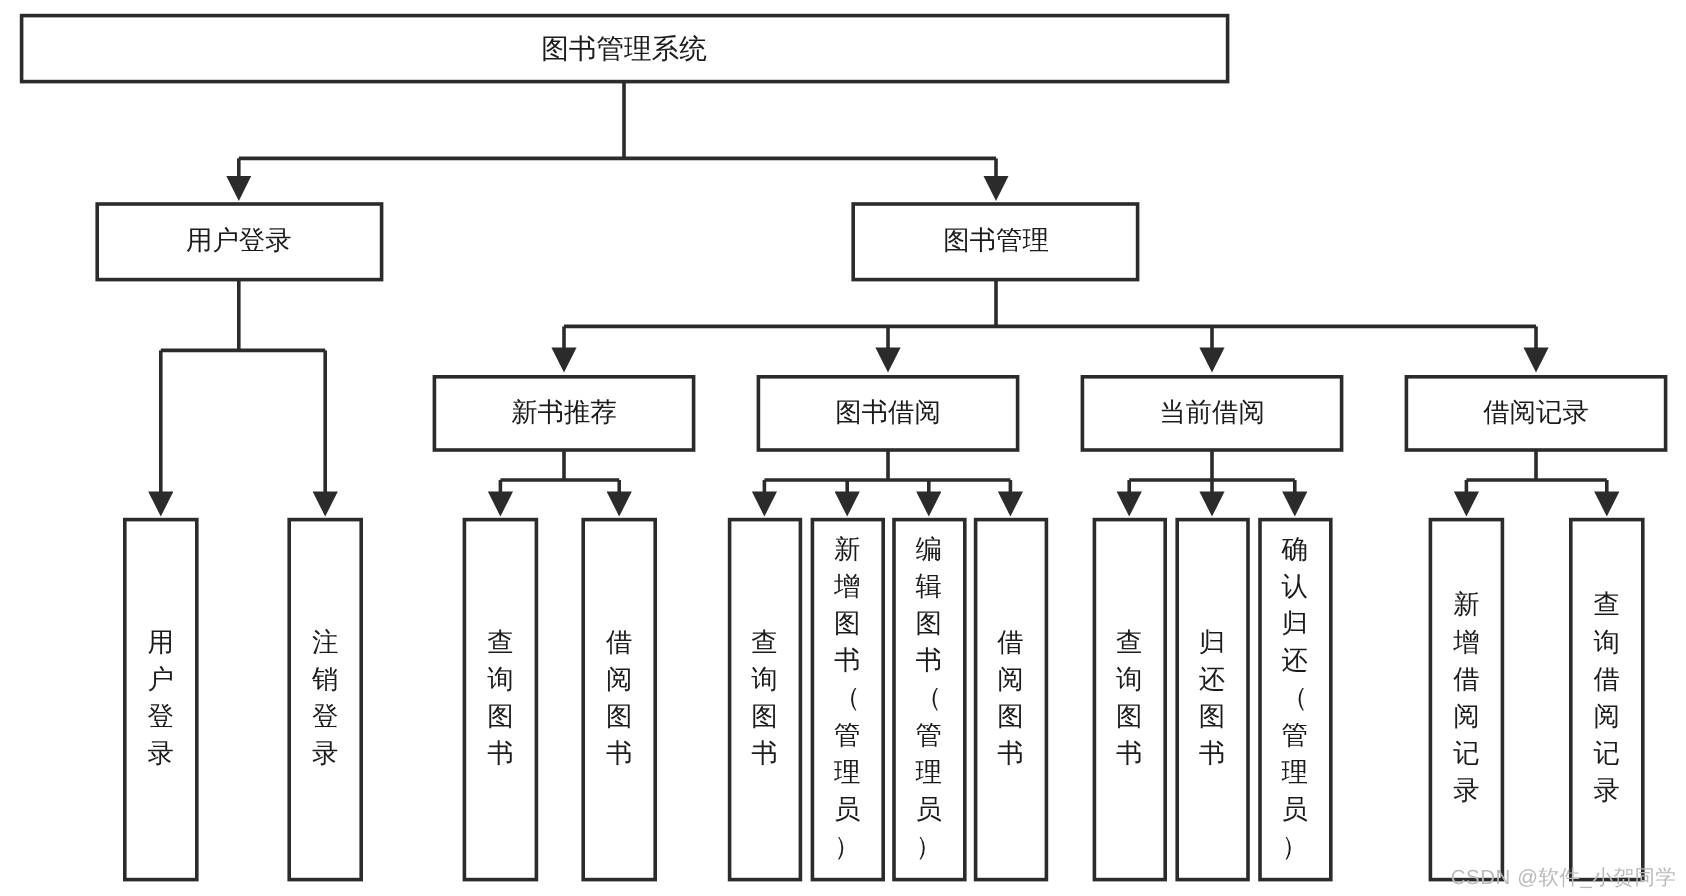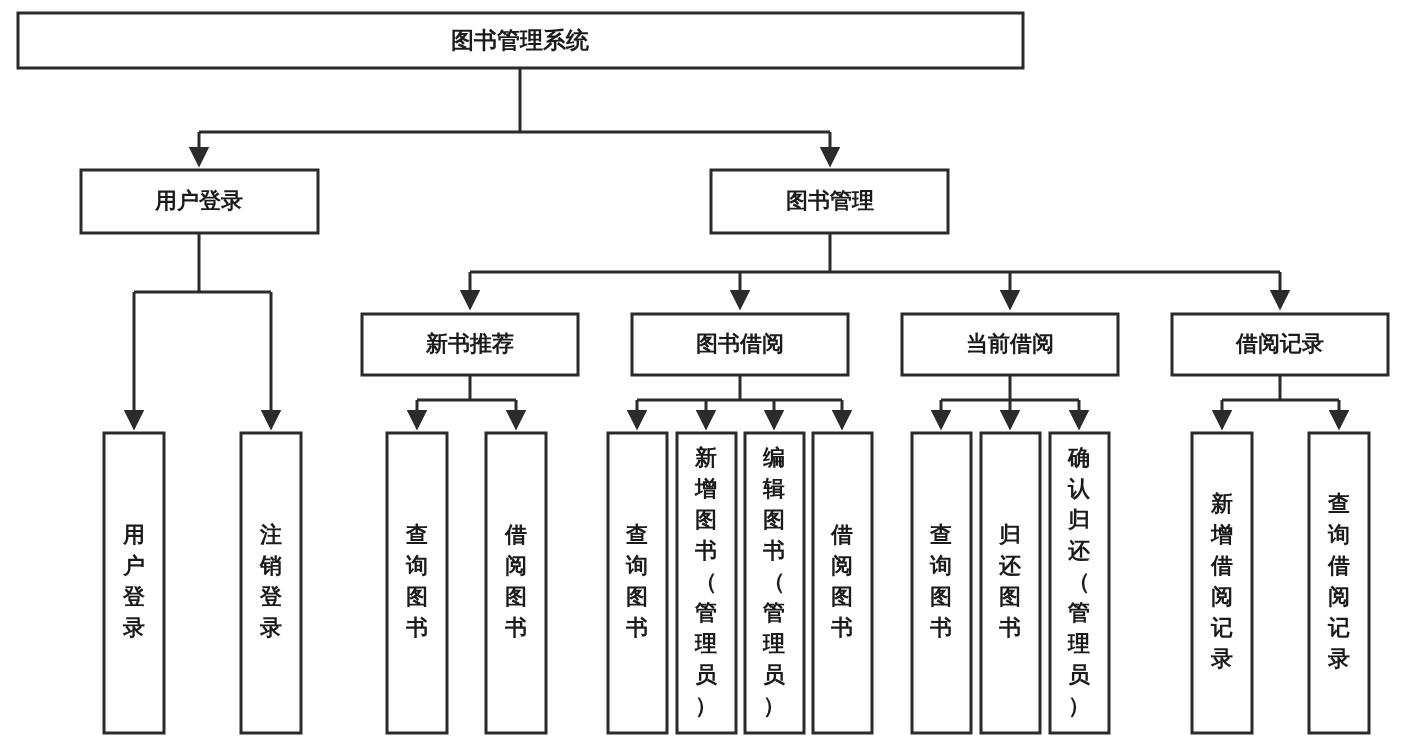--- a/index.html
+++ b/index.html
@@ -3,21 +3,21 @@
 <meta charset="utf-8">
 <title>图书管理系统 功能结构图</title>
 <style>
   html,body{margin:0;padding:0;background:#ffffff;}
   body{
     width:1405px;height:747px;
     font-family:"Liberation Sans","DejaVu Sans",sans-serif;
     overflow:hidden;
     position:relative;
   }
-  #diagram-root{position:absolute;left:0;top:0;width:1405px;height:747px;font-weight:bold;}
+  #diagram-root{position:absolute;left:0;top:0;width:1405px;height:747px;}
   svg#flow{display:block;width:1405px;height:747px;}
   .node-rect{fill:#ffffff;stroke:#2b2b2b;stroke-width:3;}
   .node-label{
     font-family:"Liberation Sans","DejaVu Sans",sans-serif;
     font-size:22px;
     fill:#1b1b1b;
     text-anchor:middle;
     dominant-baseline:middle;
   }
   .node-label.root{font-size:23px;}
@@ -175,13 +175,14 @@
     <g>
       <rect class="node-rect" x="1192" y="433" width="60" height="300"></rect>
       <text class="vlabel vtext" x="1222" y="580"><tspan x="1222" y="511.2">新</tspan><tspan x="1222" y="542.2">增</tspan><tspan x="1222" y="573.2">借</tspan><tspan x="1222" y="604.2">阅</tspan><tspan x="1222" y="635.2">记</tspan><tspan x="1222" y="666.2">录</tspan></text>
     </g>
     <g>
       <rect class="node-rect" x="1309" y="433" width="60" height="300"></rect>
       <text class="vlabel vtext" x="1339" y="580"><tspan x="1339" y="511.2">查</tspan><tspan x="1339" y="542.2">询</tspan><tspan x="1339" y="573.2">借</tspan><tspan x="1339" y="604.2">阅</tspan><tspan x="1339" y="635.2">记</tspan><tspan x="1339" y="666.2">录</tspan></text>
     </g>
   </svg>
 
+  <div class="watermark">CSDN @软件_小贺同学</div>
 </div>
 
 </body></html>

